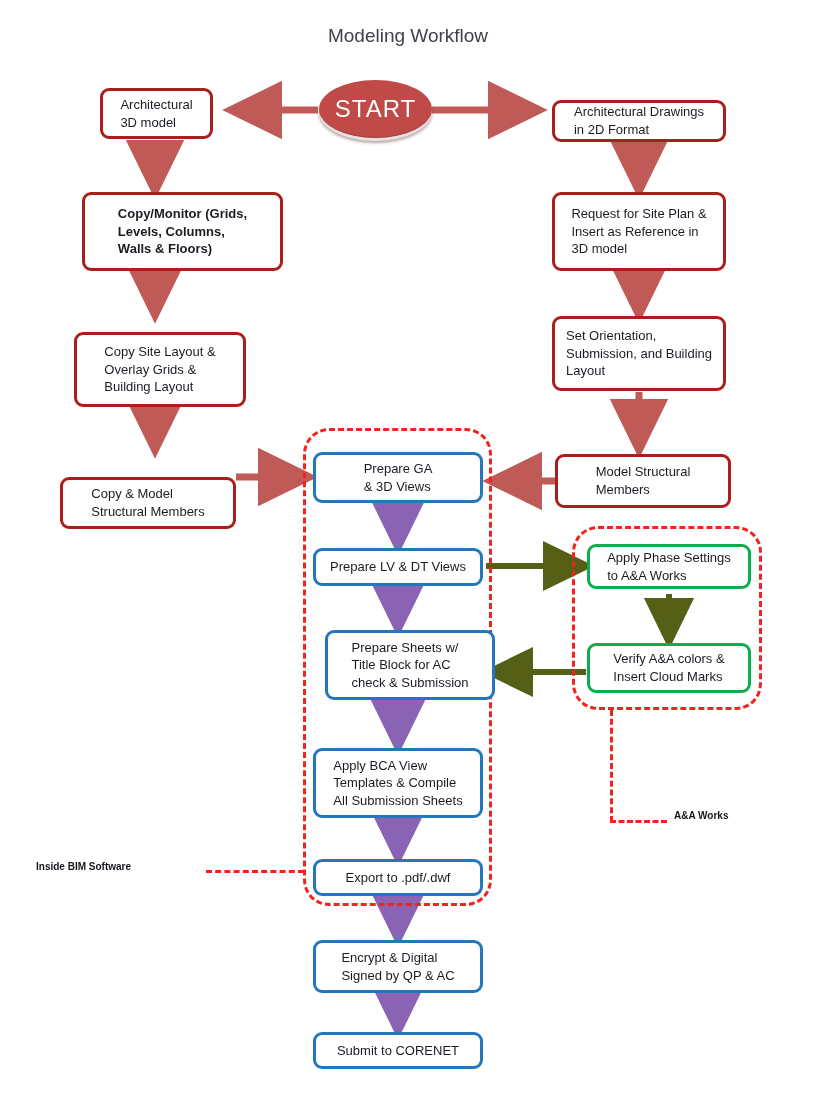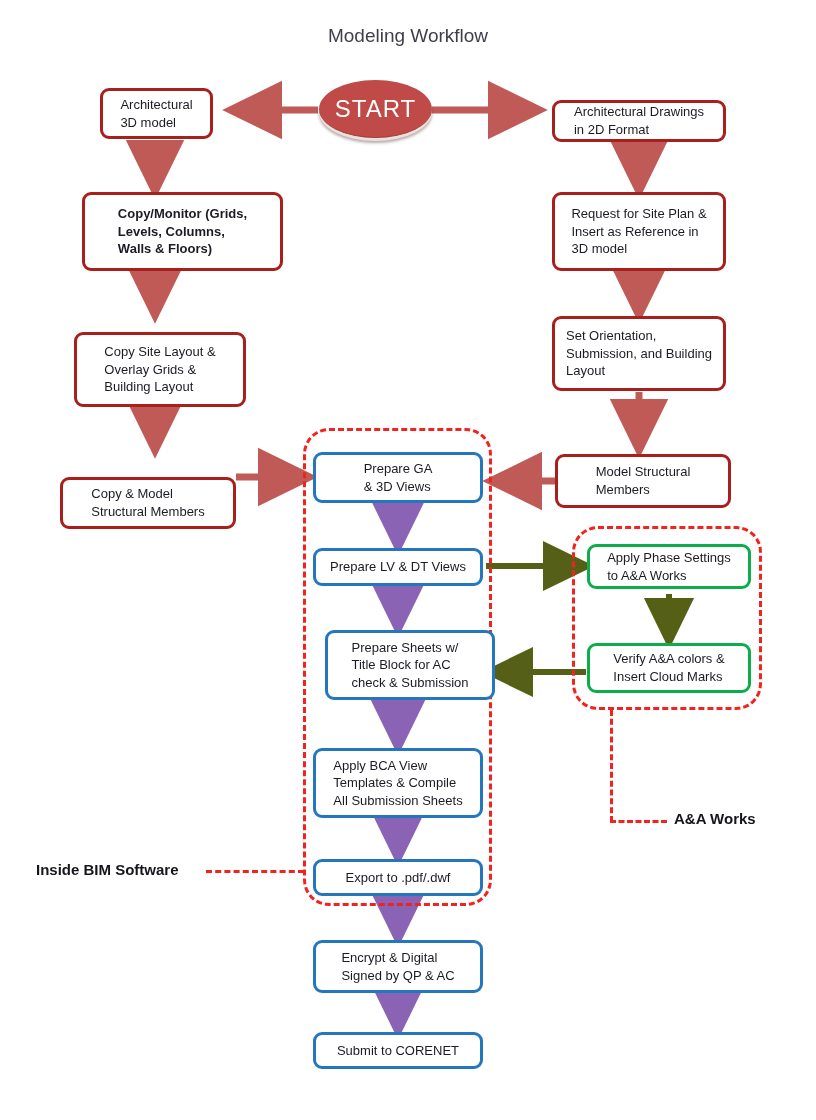--- a/index.html
+++ b/index.html
@@ -53,21 +53,21 @@
   .dashed-frame{
     position:absolute;
     box-sizing:border-box;
     border:3px dashed #f1231f;
     border-radius:26px;
     background:transparent;
   }
 
   .legend-label{
     position:absolute;
-    font-size:15px;
+    font-size:10px;
     font-weight:bold;
     color:#15151c;
     white-space:nowrap;
   }
 
   
   .leader{position:absolute;}
   .leader-h{border-top:3px dashed #f1231f;}
   .leader-v{border-left:3px dashed #f1231f;}
 

